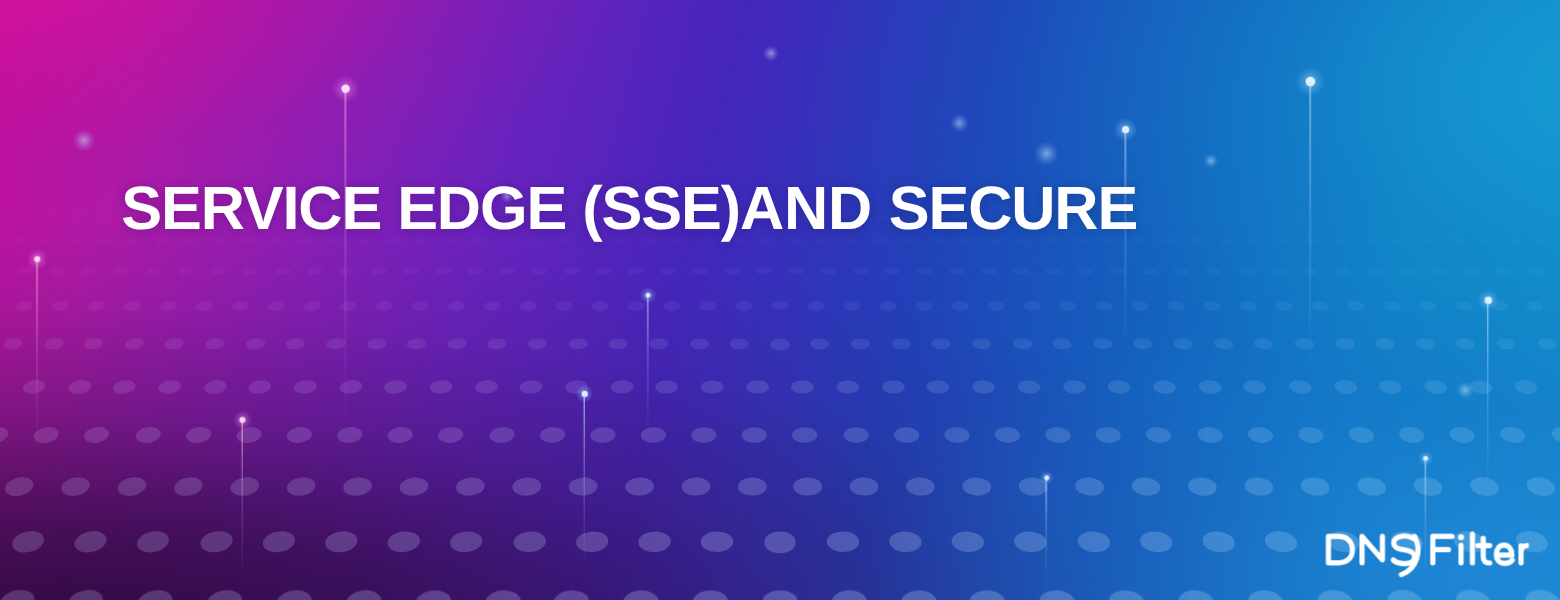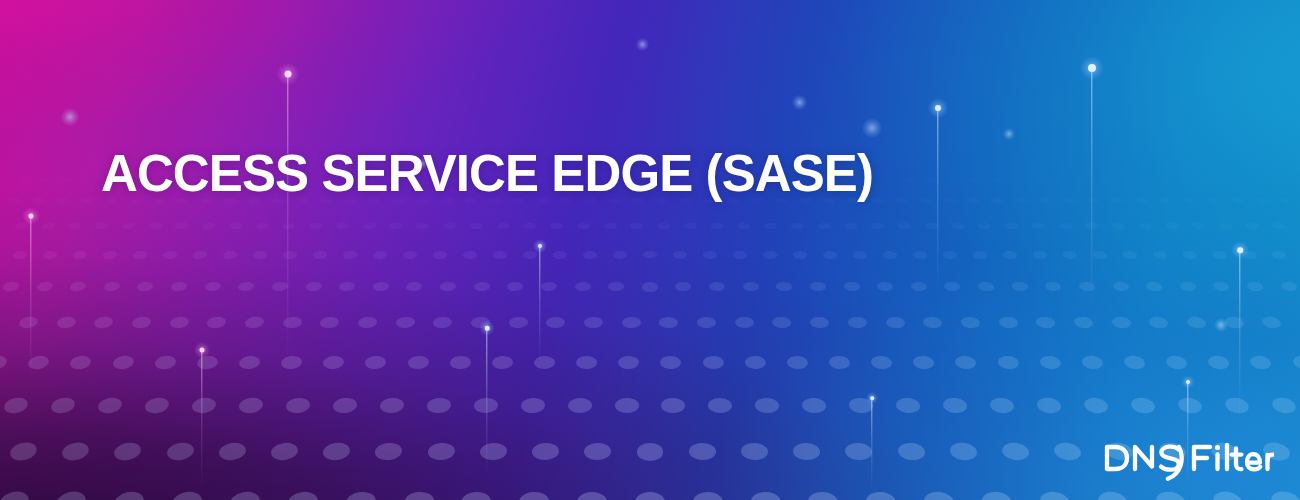--- a/index.html
+++ b/index.html
@@ -666,21 +666,21 @@
   <span class="speck" style="left:61px;  top:108px; width:18px;height:18px;"></span>
   <span class="speck" style="left:636px; top:38px;  width:13px;height:13px;"></span>
   <span class="speck" style="left:792px; top:95px;  width:15px;height:15px;"></span>
   <span class="speck" style="left:862px; top:118px; width:20px;height:20px;"></span>
   <span class="speck" style="left:1003px;top:128px; width:12px;height:12px;"></span>
   <span class="speck" style="left:1214px;top:318px; width:14px;height:14px;"></span>
   <span class="speck" style="left:417px; top:158px; width:11px;height:11px;"></span>
 
   <h1 class="headline">
     <span class="line">
-      <span class="hv">ACCESS SERVICE EDGE (SASE)</span>
+      <span class="hv">SERVICE EDGE (SSE)</span><span class="md">AND </span><span class="hv">SECURE</span>
     </span>
   </h1>
 
   <div class="logo" title="DNSFilter">
     <svg width="172" height="46" viewBox="0 0 172 46" aria-hidden="true">
       <g fill="none" stroke="#ffffff" stroke-width="4.3" stroke-linecap="round" stroke-linejoin="round">
 
         <path d="M5 11 L5 33 L13.5 33 C20.6 33 25 28.6 25 22 C25 15.4 20.6 11 13.5 11 Z"></path>
 
         <path d="M33 33 L33 11 L50 30.5 L50 11"></path>

